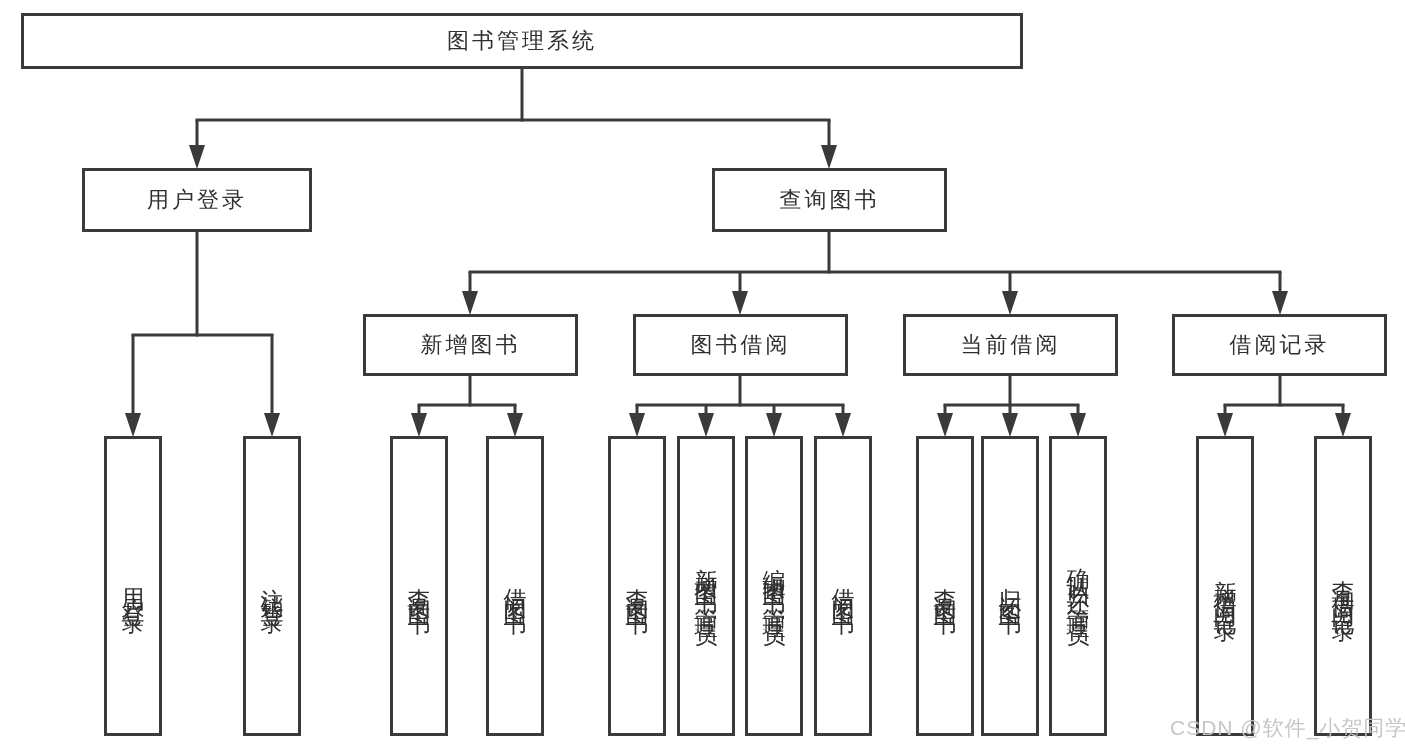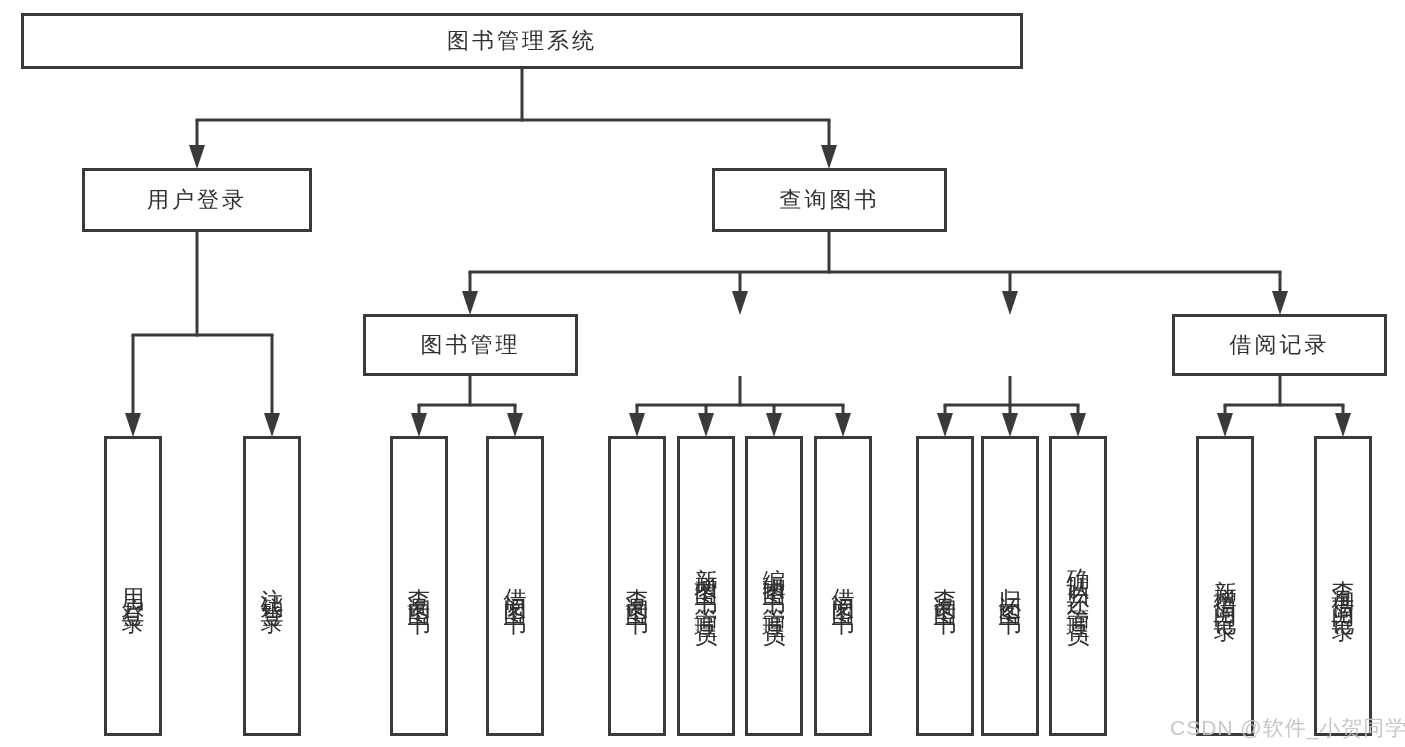--- a/index.html
+++ b/index.html
@@ -137,21 +137,27 @@
   </div>
 
   <div class="node hnode" style="left:82px; top:168px; width:230px; height:64px;">
     <span>用户登录</span>
   </div>
   <div class="node hnode" style="left:712px; top:168px; width:235px; height:64px;">
     <span>查询图书</span>
   </div>
 
   <div class="node hnode" style="left:363px; top:314px; width:215px; height:62px;">
-    <span>图书管理</span>
+    <span>新增图书</span>
+  </div>
+  <div class="node hnode" style="left:633px; top:314px; width:215px; height:62px;">
+    <span>图书借阅</span>
+  </div>
+  <div class="node hnode" style="left:903px; top:314px; width:215px; height:62px;">
+    <span>当前借阅</span>
   </div>
   <div class="node hnode" style="left:1172px; top:314px; width:215px; height:62px;">
     <span>借阅记录</span>
   </div>
 
   <div class="node leaf" style="left:104px;">
     <span class="vtext">用户登录</span>
   </div>
   <div class="node leaf" style="left:243px;">
     <span class="vtext">注销登录</span>

